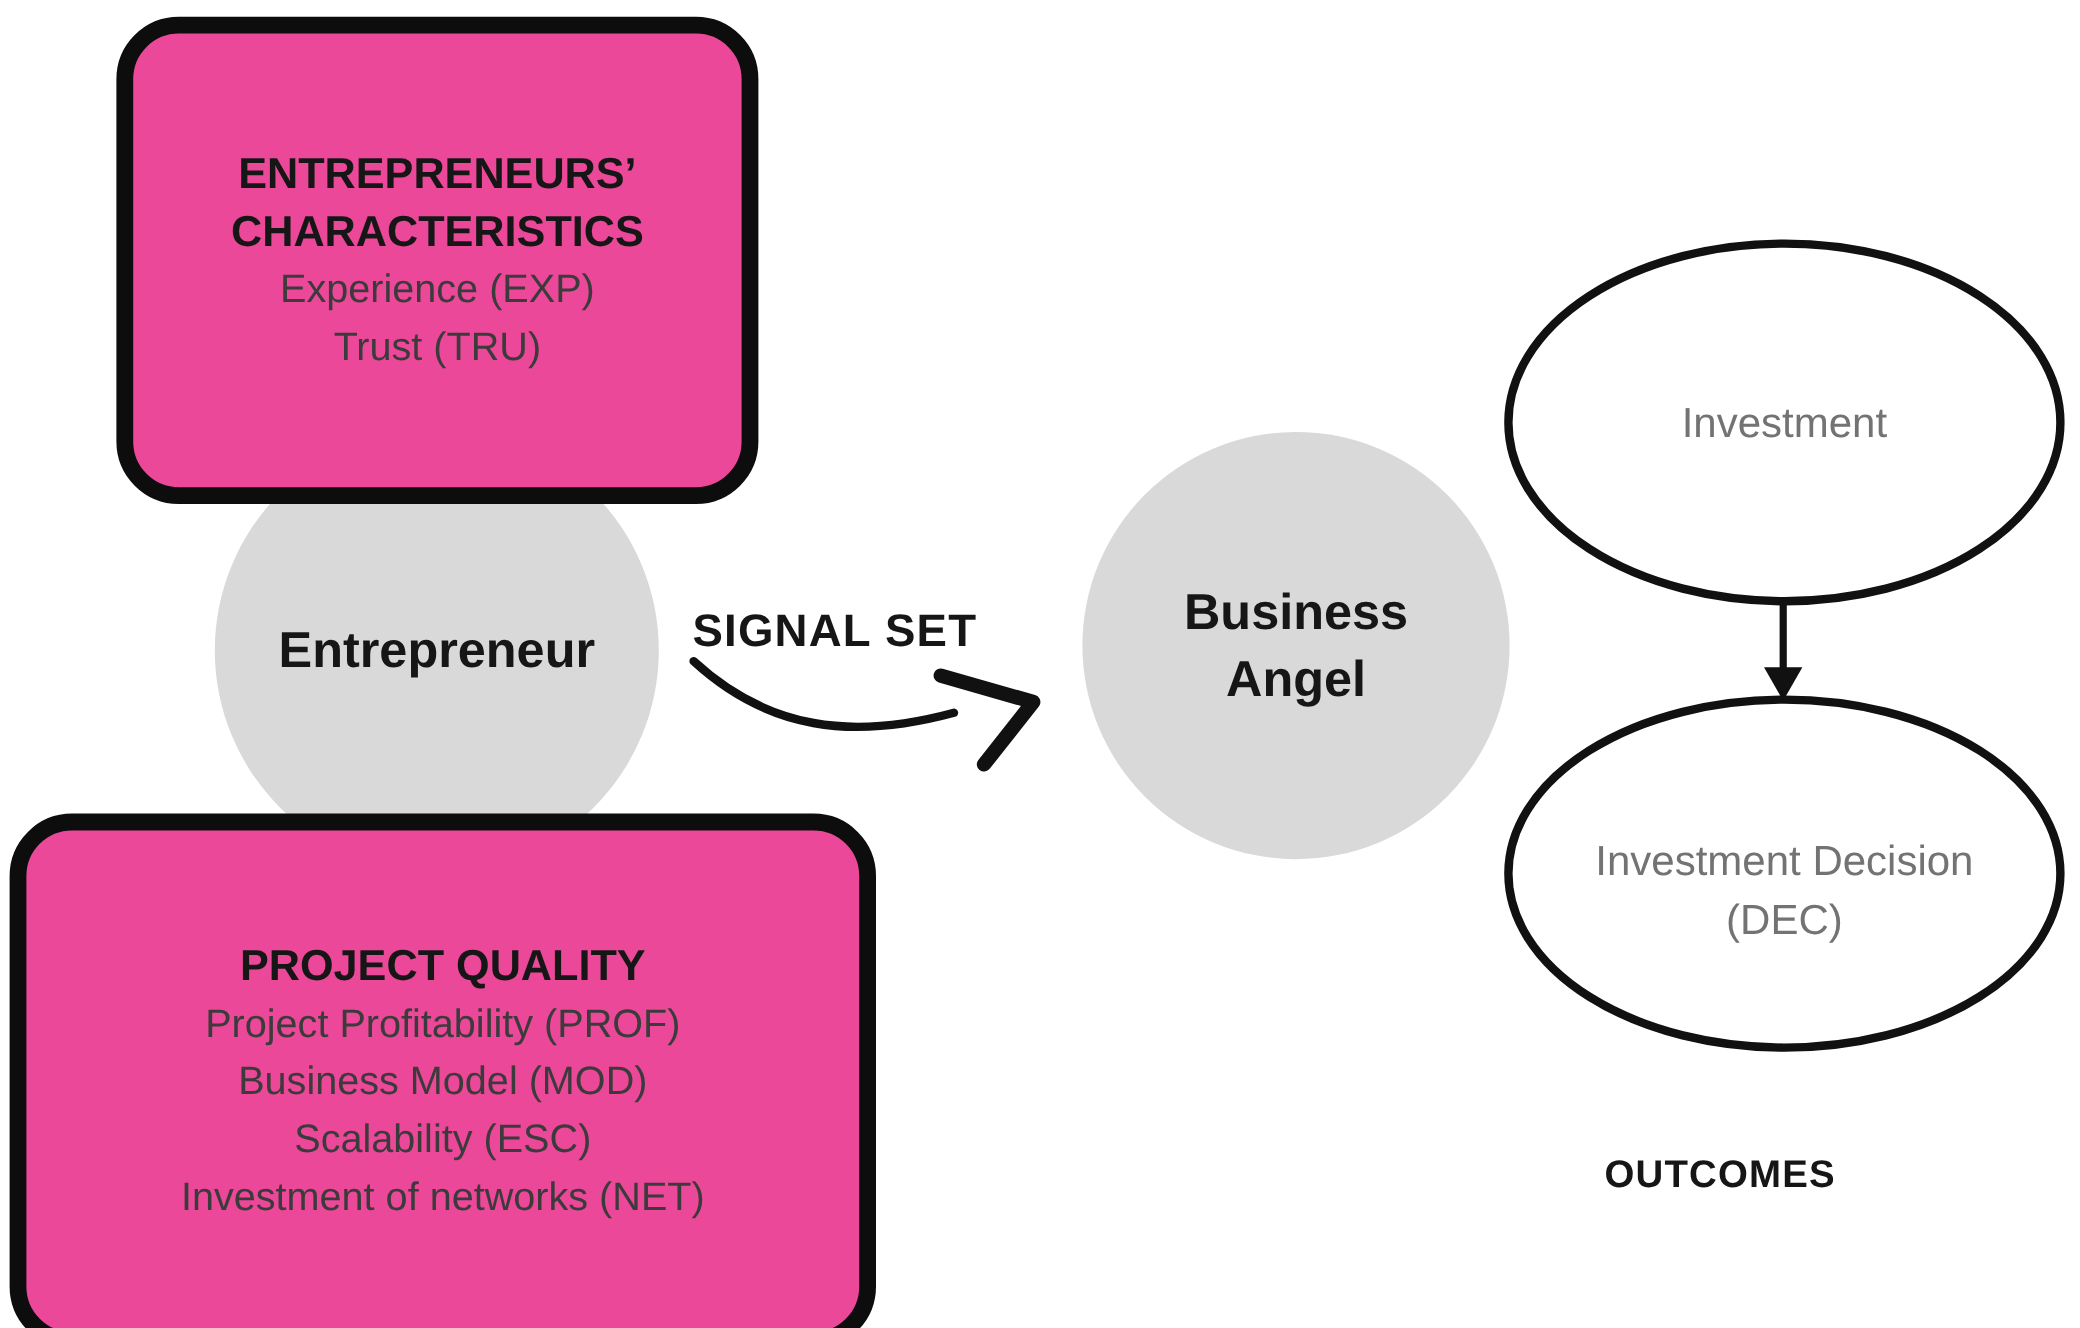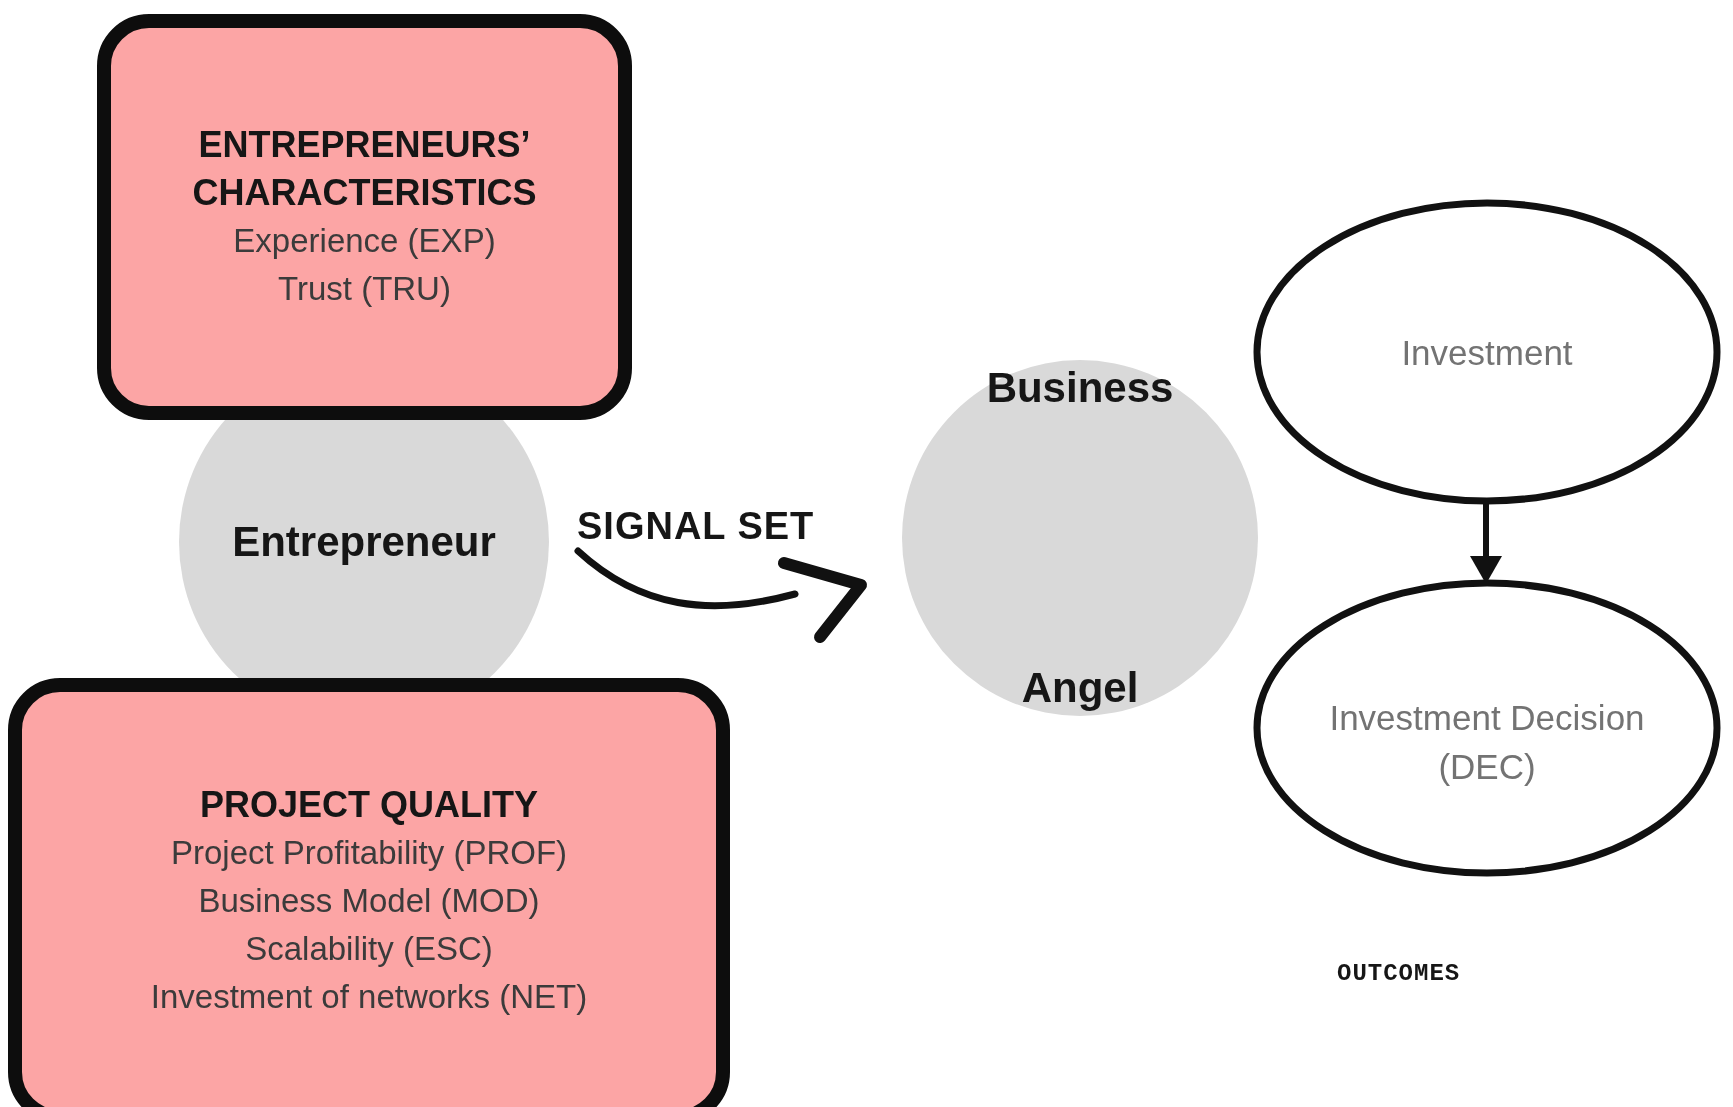--- a/index.html
+++ b/index.html
@@ -10,21 +10,21 @@
     height: 1107px;
     background: #ffffff;
     font-family: "Liberation Sans", sans-serif;
     overflow: hidden;
   }
 
   
   .gbox {
     position: absolute;
     box-sizing: border-box;
-    background: #fca5a5;
+    background: #ec4899;
     border: 14px solid #0d0d0d;
     border-radius: 52px;
     display: flex;
     flex-direction: column;
     align-items: center;
     justify-content: center;
     text-align: center;
     z-index: 2;
   }
   .box-characteristics { left: 97px;  top: 14px;  width: 535px; height: 406px; }
@@ -39,21 +39,21 @@
     border-radius: 50%;
     background: #d9d9d9;
     display: flex;
     flex-direction: column;
     align-items: center;
     justify-content: center;
     text-align: center;
     z-index: 1;
   }
   .circle-entrepreneur  { left: 179px; top: 357px; width: 370px; height: 370px; }
-  .circle-business-angel{ left: 902px; top: 360px; width: 356px; height: 356px; justify-content: space-between; }
+  .circle-business-angel{ left: 902px; top: 360px; width: 356px; height: 356px; }
   .circle-label { font-weight: bold; font-size: 42px; line-height: 56px; color: #161616; white-space: nowrap; }
 
   
   svg.overlay { position: absolute; left: 0; top: 0; z-index: 3; }
 
   
   .ellipse-label-box {
     position: absolute;
     display: flex;
     flex-direction: column;
@@ -69,21 +69,21 @@
   
   .flow-label {
     position: absolute;
     font-weight: bold;
     color: #161616;
     text-align: left;
     z-index: 4;
     white-space: nowrap;
   }
   .label-signal-set { left: 577px;  top: 505px; width: 300px; font-size: 38px; letter-spacing: 1px; }
-  .label-outcomes   { left: 1337px; top: 960px; width: 300px; font-size: 24px; letter-spacing: 1px; font-family: Liberation Mono, monospace; }
+  .label-outcomes   { left: 1337px; top: 960px; width: 300px; font-size: 32px; letter-spacing: 1px; }
 </style>
 </head>
 <body>
 
 <div class="canvas">
 
   <div class="gcircle circle-entrepreneur">
     <span class="circle-label">Entrepreneur</span>
   </div>
 

